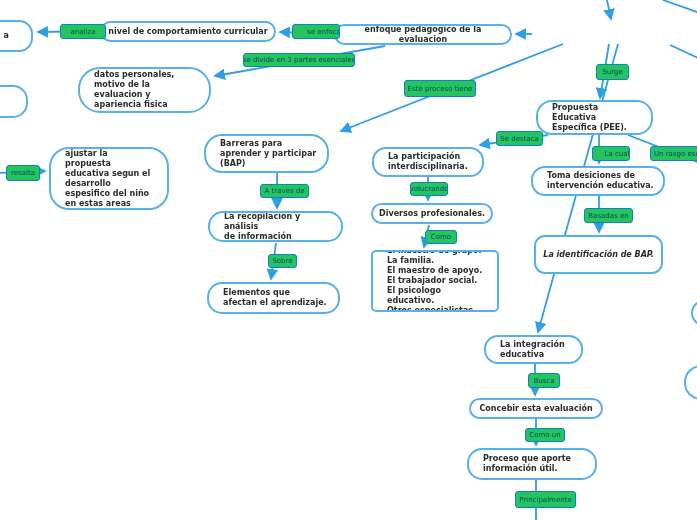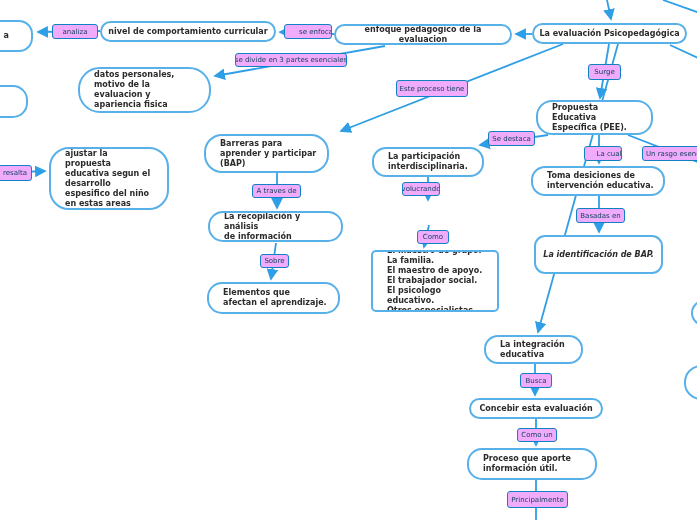--- a/index.html
+++ b/index.html
@@ -23,28 +23,29 @@
     white-space:pre-line;
     z-index:2;
     overflow:hidden;
   }
   .node.center{align-items:center;text-align:center;padding:0 4px;}
   .node.left{align-items:flex-start;text-align:left;padding:0 8px 0 14px;}
   .node.right{align-items:flex-end;text-align:right;padding:0 22px 0 4px;}
   .lbl{
     position:absolute;
     box-sizing:border-box;
-    background:#f0abfc;
+    background:#22c55e;
     border:1px solid #1180c4;
     border-radius:3px;
     color:#15425f;
     font-size:7px;line-height:8px;
     display:flex;align-items:center;justify-content:center;
     white-space:nowrap;overflow:hidden;
     z-index:3;
+    margin-left:8px;
   }
 </style>
 </head>
 <body>
 
 <div id="canvas">
 
   <svg id="wires" width="697" height="520">
     <defs>
       <marker id="arr" viewBox="0 0 10 10" refX="8.5" refY="5" markerWidth="6.5" markerHeight="6.5" orient="auto">
@@ -76,21 +77,20 @@
       <line x1="536" y1="480" x2="536" y2="521"></line>
     </g>
   </svg>
 
   <div class="node right" style="left:-62px;top:20px;width:95px;height:32px;border-radius:14px;">a</div>
 
   <div class="node center" style="left:100px;top:21px;width:176px;height:21px;border-radius:11px;">nivel de comportamiento curricular</div>
 
   <div class="node center" style="left:334px;top:24px;width:178px;height:21px;border-radius:11px;">enfoque pedagogico de la evaluacion</div>
 
-  <div class="node center" style="left:532px;top:23px;width:155px;height:21px;border-radius:11px;">La evaluación Psicopedagógica</div>
 
   <div class="node left" style="left:78px;top:67px;width:133px;height:46px;border-radius:22px;">datos personales,
 motivo de la
 evaluacion y
 apariencia fisica</div>
 
   <div class="node left" style="left:-62px;top:85px;width:90px;height:33px;border-radius:15px;"></div>
 
   <div class="node left" style="left:536px;top:100px;width:117px;height:35px;border-radius:16px;">Propuesta Educativa
 Específica (PEE).</div>
@@ -108,20 +108,21 @@
 
   <div class="node left" style="left:372px;top:147px;width:112px;height:30px;border-radius:14px;">La participación
 interdisciplinaria.</div>
 
   <div class="node left" style="left:531px;top:166px;width:134px;height:30px;border-radius:14px;">Toma desiciones de
 intervención educativa.</div>
 
   <div class="node left" style="left:208px;top:211px;width:135px;height:31px;border-radius:15px;">La recopilación y análisis
 de información</div>
 
+  <div class="node center" style="left:371px;top:203px;width:122px;height:21px;border-radius:11px;">Diversos profesionales.</div>
 
   <div class="node center" style="left:534px;top:235px;width:129px;height:39px;border-radius:11px;font-style:italic;">La identificación de BAP.</div>
 
   <div class="node left" style="left:207px;top:282px;width:133px;height:32px;border-radius:15px;">Elementos que
 afectan el aprendizaje.</div>
 
   <div class="node left" style="left:371px;top:250px;width:128px;height:62px;border-radius:5px;">El maestro de grupo.
 La familia.
 El maestro de apoyo.
 El trabajador social.

